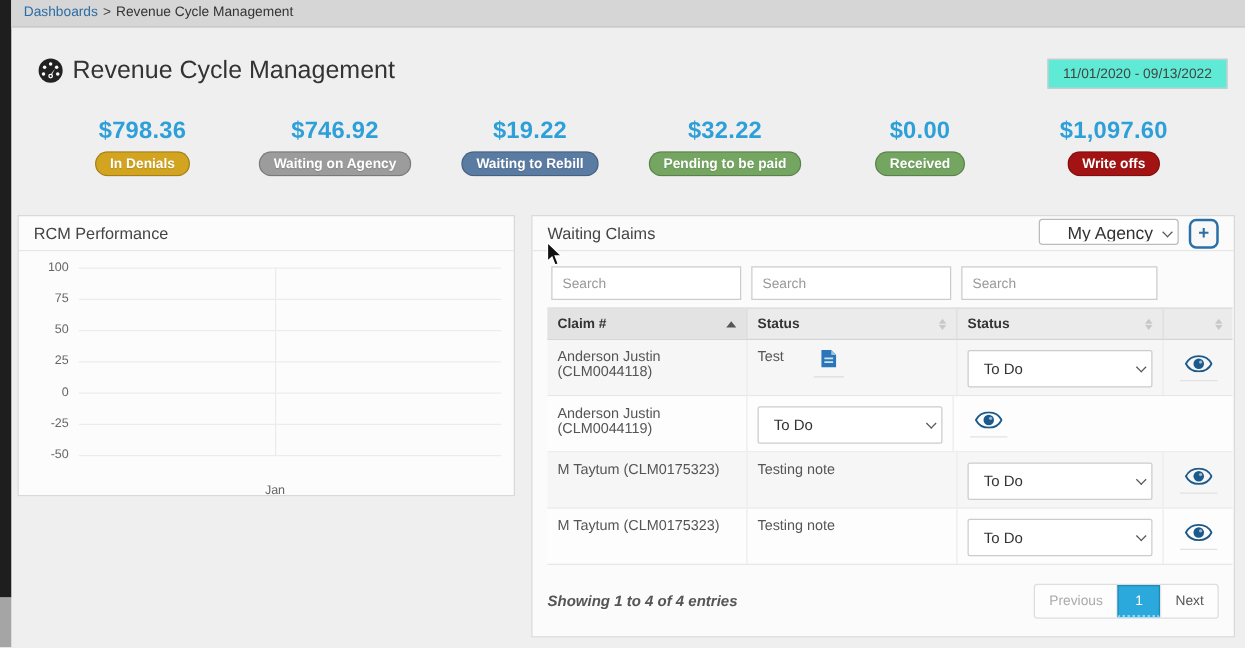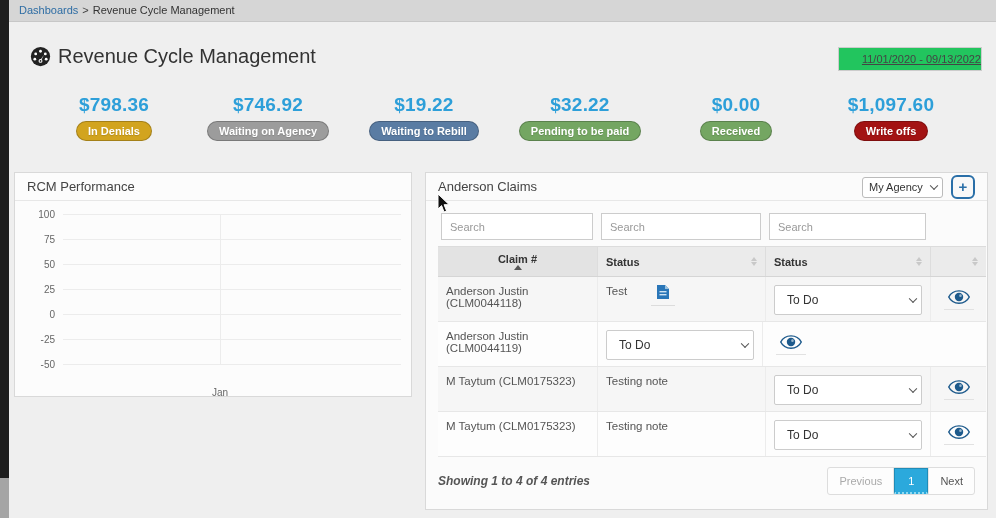--- a/index.html
+++ b/index.html
@@ -12,21 +12,21 @@
   .left-strip-bottom { position:absolute; left:0; top:478px; width:9px; height:40px; background:#a5a5a5; }
 
   
   .breadcrumb-bar { position:absolute; left:9px; top:0; width:987px; height:22px; background:#d6d6d6; border-bottom:1px solid #c7c7c7; font-size:11px; line-height:21px; padding-left:10px; color:#333; }
   .breadcrumb-bar a { color:#2e6da4; text-decoration:none; cursor:pointer; }
   .crumb-sep { margin:0 4px; color:#444; }
 
   
   .page-title { position:absolute; left:30px; top:45px; font-size:20px; color:#333; display:flex; align-items:center; gap:7px; }
   .gauge-icon { width:21px; height:21px; display:inline-block; }
-  .date-range { position:absolute; left:838px; top:47px; width:144px; height:24px; background:#22c55e; border:1px solid #ccc; font-size:11px; color:#444; text-align:right; line-height:22px; cursor:pointer;text-decoration:underline; }
+  .date-range { position:absolute; left:838px; top:47px; width:144px; height:24px; background:#5eead4; border:1px solid #ccc; font-size:11px; color:#444; text-align:center; line-height:22px; cursor:pointer; }
 
   
   .kpi { position:absolute; top:94px; width:160px; text-align:center; }
   .kpi-value { font-size:19px; font-weight:bold; color:#2d9fd9; letter-spacing:.2px; }
   .kpi-badge { display:inline-block; margin-top:5px; padding:3px 11px; border-radius:11px; font-size:11px; font-weight:bold; color:#fff; border:1px solid rgba(0,0,0,.22); text-shadow:0 1px 1px rgba(0,0,0,.15); }
 
   
   .panel { position:absolute; background:#fcfcfc; border:1px solid #d9d9d9; }
   .panel-header { height:28px; line-height:27px; padding:0 12px; font-size:13px; color:#444; border-bottom:1px solid #e7e7e7; display:flex; align-items:center; justify-content:space-between; }
 
@@ -35,35 +35,35 @@
   .chart-area { position:relative; width:100%; height:196px; }
   .ytick { position:absolute; left:0; width:40px; text-align:right; font-size:10px; color:#666; transform:translateY(-50%); }
   .gridline-h { position:absolute; left:48px; right:10px; height:1px; background:#ececec; }
   .gridline-v { position:absolute; width:1px; background:#ececec; }
   .xtick { position:absolute; font-size:10px; color:#666; transform:translateX(-50%); }
 
   
   #claims-panel { left:425px; top:172px; width:563px; height:338px; background:#fbfbfb; }
   .agency-controls { display:flex; align-items:center; gap:8px; }
   .select-wrap { position:relative; display:inline-block; }
-  .select-wrap select { appearance:none; -webkit-appearance:none; background:#fff; border:1px solid #bbb; border-radius:3px; font-size:11px; color:#333; padding:2px 18px 2px 6px; height:21px; cursor:pointer; font-family:"Liberation Sans", sans-serif; }
+  .select-wrap select { appearance:none; -webkit-appearance:none; background:#fff; border:1px solid #bbb; border-radius:3px; font-size:14px; color:#333; padding:2px 18px 2px 22px; height:21px; cursor:pointer; font-family:"Liberation Sans", sans-serif; }
   .chev { position:absolute; right:6px; top:50%; width:6px; height:6px; border-right:1.5px solid #555; border-bottom:1.5px solid #555; transform:translateY(-70%) rotate(45deg); pointer-events:none; }
   .add-btn { width:24px; height:24px; border:2px solid #2a6fa8; border-radius:6px; background:#f8f8f8; color:#2a6fa8; font-size:15px; font-weight:bold; line-height:19px; text-align:center; cursor:pointer; }
 
   .table-wrap { position:absolute; left:12px; top:40px; width:548px; }
   .search-row { display:flex; margin-bottom:6px;justify-content:flex-end; }
   .search-cell { padding:0 5px 0 3px; }
   .sc-1 { width:160px; } .sc-2 { width:168px; } .sc-3 { width:165px; } .sc-4 { width:55px; }
   .search-input { width:100%; height:27px; border:1px solid #ccc; font-size:11px; padding:0 8px; color:#333; background:#fff; font-family:"Liberation Sans", sans-serif; }
   .search-input::placeholder { color:#999; }
 
   .thead { display:flex; border-top:1px solid #dcdcdc; border-bottom:1px solid #d5d5d5; background:#ebebeb; }
   .th { font-size:11px; font-weight:bold; color:#333; padding:6px 8px; display:flex; align-items:center; justify-content:space-between; border-right:1px solid #dddddd; cursor:pointer; }
   .th:last-child { border-right:none; }
-  .th-1 { width:160px; background:#e3e3e3;flex-direction:column; } .th-2 { width:168px; } .th-3 { width:165px;gap:16px; } .th-4 { width:55px; }
+  .th-1 { width:160px; background:#e3e3e3; } .th-2 { width:168px; } .th-3 { width:165px;gap:16px; } .th-4 { width:55px; }
   .sort-asc { width:0; height:0; border-left:4px solid transparent; border-right:4px solid transparent; border-bottom:5px solid #555; }
   .sort-both { display:flex; flex-direction:column; gap:1px; }
   .sort-both .up { width:0; height:0; border-left:3.5px solid transparent; border-right:3.5px solid transparent; border-bottom:4px solid #c8c8c8; }
   .sort-both .dn { width:0; height:0; border-left:3.5px solid transparent; border-right:3.5px solid transparent; border-top:4px solid #c8c8c8; }
 
   .trow { display:flex; height:45px; border-bottom:1px solid #e7e7e7; }
   .trow.odd { background:#f6f6f6; } .trow.even { background:#fdfdfd; }
   .td { font-size:11.5px; color:#555; padding:8px; border-right:1px solid #ececec; display:flex; align-items:flex-start; }
   .td:last-child { border-right:none; }
   .td-1 { width:160px; } .td-2 { width:168px; gap:24px; } .td-3 { width:165px; } .td-4 { width:55px; align-items:center; justify-content:center; }
@@ -155,21 +155,21 @@
       <div class="gridline-h" style="top:113px"></div>
       <div class="gridline-h" style="top:138px"></div>
       <div class="gridline-h" style="top:163px"></div>
       <div class="gridline-v" style="left:205px; top:13px; height:150px"></div>
       <span class="xtick" style="left:205px; top:186px">Jan</span>
     </div>
   </div>
 
   <div class="panel" id="claims-panel">
     <div class="panel-header">
-      <span>Anderson Claims</span>
+      <span>Waiting Claims</span>
       <span class="agency-controls">
         <span class="select-wrap">
           <select><option>My Agency</option></select>
           <span class="chev"></span>
         </span>
         <button class="add-btn">+</button>
       </span>
     </div>
 
     <div class="table-wrap">

